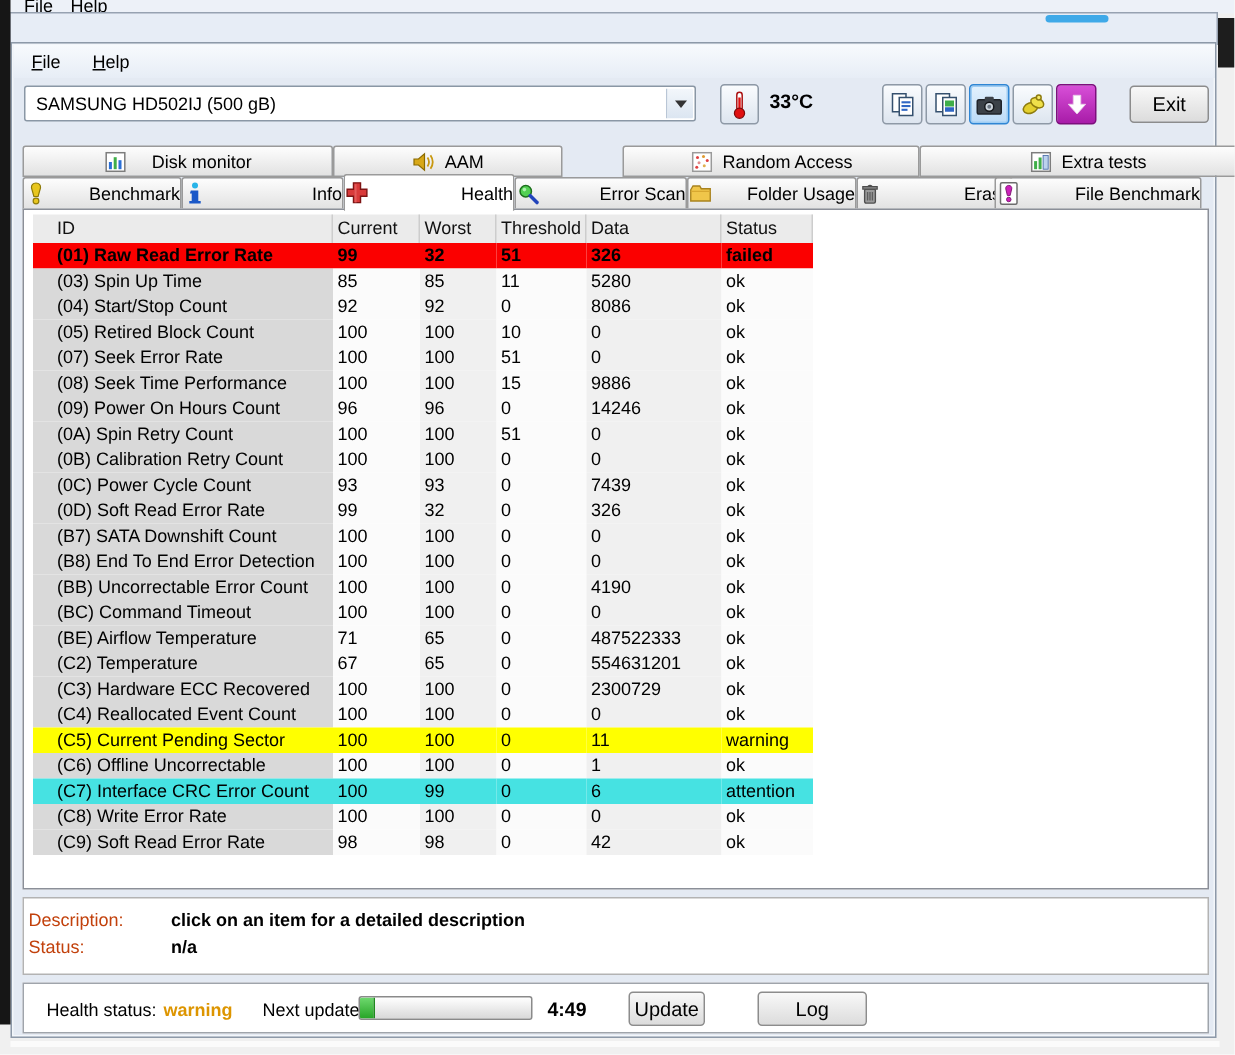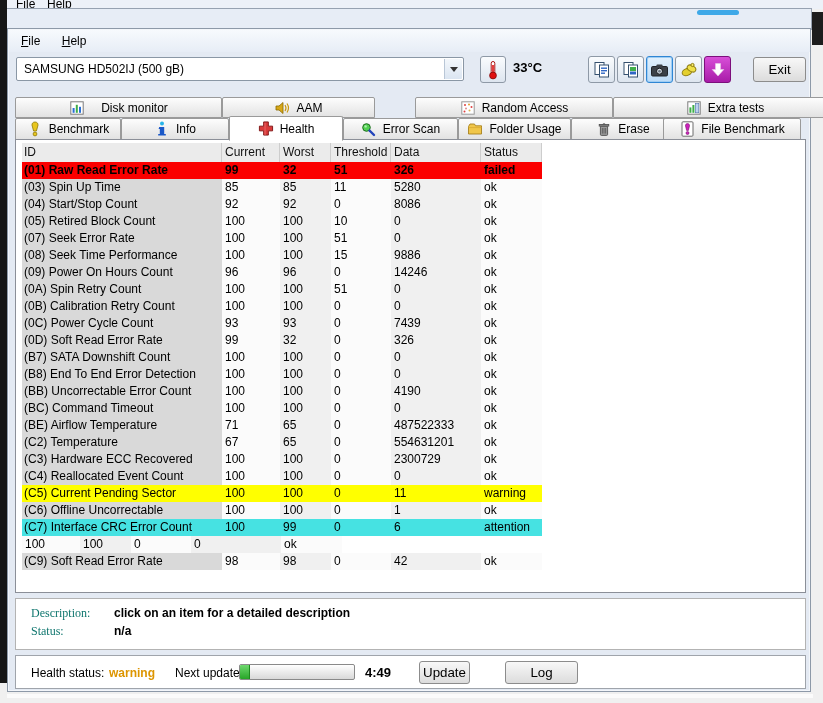--- a/index.html
+++ b/index.html
@@ -49,50 +49,50 @@
     box-shadow: inset 0 0 0 1px #9fcdf3; }
   .temp-label { left:505px; top:31px; font-weight:bold; font-size:13px; }
 
   .push-btn { background:linear-gradient(#f8f8f8,#dcdcdc); border:1px solid #8c8c8c;
     border-radius:3px; text-align:center; }
 
   
   .tab { position:absolute; height:21px; background:linear-gradient(#fdfdfd,#e2e2e2);
     border:1px solid #9a9a9a; border-radius:2px 2px 0 0;
     display:flex; align-items:center; justify-content:center; gap:6px; }
-  .tab-r2 { top:89px; height:22px; z-index:2; }
+  .tab-r2 { top:89px; height:22px; z-index:2;justify-content:space-between; }
   .tab-r1 { top:68px; }
   .tab.active { top:87px; height:25px; background:#fff; border-bottom:1px solid #fff; z-index:6; }
   .ticon { display:inline-flex; width:16px; height:16px; align-items:center; justify-content:center; }
 
   
   .panel { left:7px; top:110px; width:791px; height:454px; background:#fff;
     border:1px solid #8b8f98; z-index:4; }
 
   
   .thead { position:absolute; left:6px; top:3px; display:flex; height:19px;
     background:#ebebeb; line-height:19px; }
   .thead .cell { border-right:1px solid #cdcdcd; color:#111; }
   .tbody { position:absolute; left:6px; top:22px; }
   .trow { display:flex; height:17px; line-height:17px; }
   .cell { overflow:hidden; white-space:nowrap; padding-left:3px; }
-  .c-id { width:200px; padding-left:2px; }
+  .c-id { width:200px; padding-left:16px; }
   .c-cur { width:58px; } .c-worst { width:51px; } .c-thr { width:60px; }
   .c-data { width:90px; } .c-status { width:61px; }
   .trow.ok .c-id { background:#d9d9d9; }
   .trow.ok .c-cur, .trow.ok .c-thr, .trow.ok .c-status { background:#fbfbfb; }
   .trow.ok .c-worst, .trow.ok .c-data { background:#f0f0f0; }
   .trow.failed .cell { background:#fb0000; font-weight:bold; }
   .trow.warning .cell { background:#ffff00; }
   .trow.attention .cell { background:#46e2e2; }
 
   
   .desc-panel { left:7px; top:569px; width:791px; height:52px; background:#fff;
     border:1px solid #b3b3b3; }
-  .desc-label { position:absolute; left:15px; color:#0f766e;font-family:Liberation Serif, serif; }
+  .desc-label { position:absolute; left:3px; color:#c2410c; }
   .desc-value { position:absolute; left:98px; font-weight:bold; }
   .footer-panel { left:7px; top:626px; width:791px; height:34px; background:#fff;
     border:1px solid #9fa4ab; }
   .fp-item { position:absolute; top:10px; }
   .health-warning { font-weight:bold; color:#dd9500; }
   .progress { position:absolute; left:223px; top:8px; width:116px; height:16px;
     border:1px solid #8a8a8a; border-radius:2px; background:linear-gradient(#ffffff,#d9d9d9); overflow:hidden; }
   .progress-fill { height:100%; background:linear-gradient(#6fd96f,#27a527); border-right:1px solid #1d8a1d; }
   .countdown { left:349px; top:9px; font-weight:bold; font-size:13px; }
   .btn-update { left:403px; top:5px; width:51px; height:23px; line-height:21px; }
@@ -474,20 +474,21 @@
         </div>
         <div class="trow attention">
           <div class="cell c-id">(C7) Interface CRC Error Count</div>
           <div class="cell c-cur">100</div>
           <div class="cell c-worst">99</div>
           <div class="cell c-thr">0</div>
           <div class="cell c-data">6</div>
           <div class="cell c-status">attention</div>
         </div>
         <div class="trow ok">
+          <div class="cell c-id">(C8) Write Error Rate</div>
           <div class="cell c-cur">100</div>
           <div class="cell c-worst">100</div>
           <div class="cell c-thr">0</div>
           <div class="cell c-data">0</div>
           <div class="cell c-status">ok</div>
         </div>
         <div class="trow ok">
           <div class="cell c-id">(C9) Soft Read Error Rate</div>
           <div class="cell c-cur">98</div>
           <div class="cell c-worst">98</div>

